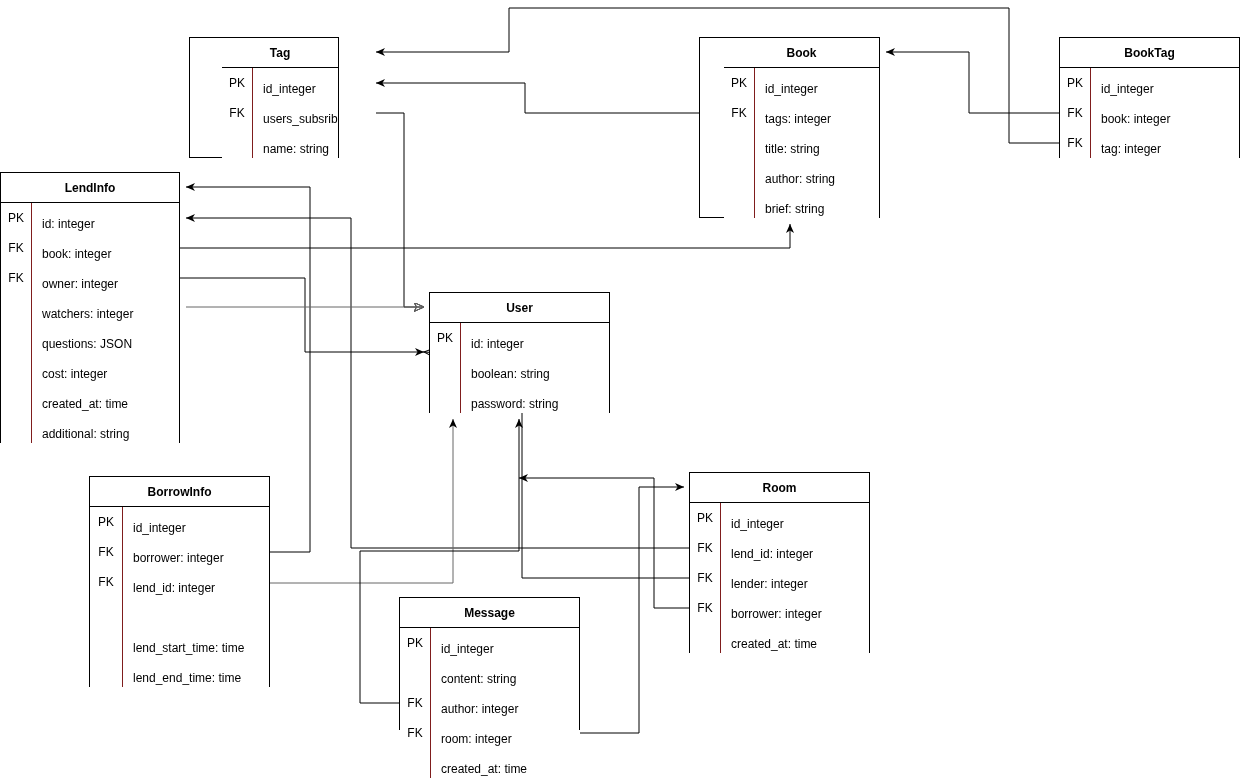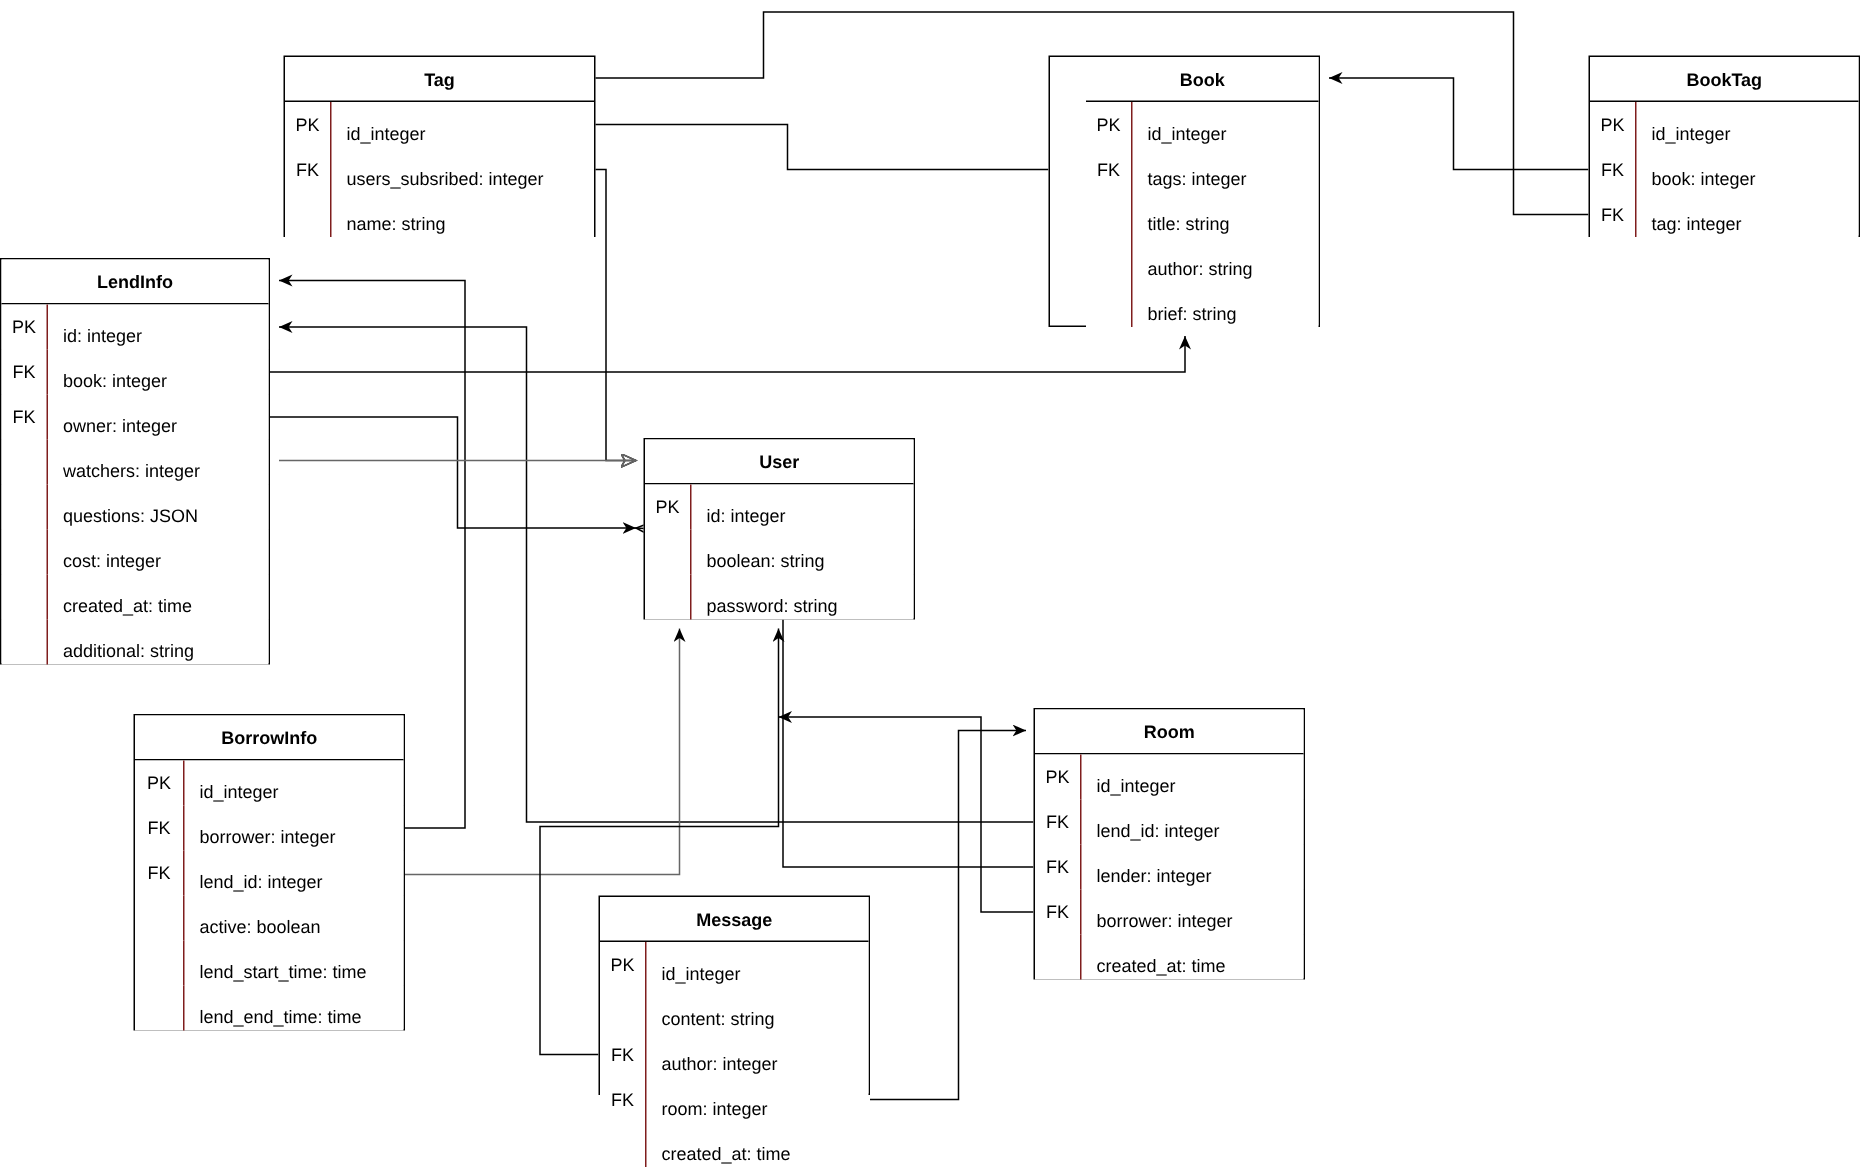--- a/index.html
+++ b/index.html
@@ -104,21 +104,21 @@
         <path d="M 186 307 L 404 307 L 424 307" fill="none" stroke="#666666" stroke-width="1" marker-end="url(#m-open-gray)"></path>
         <path d="M 689 578 L 522 578 L 522 358 L 424 352" fill="none" stroke="#000000" stroke-width="1" marker-end="url(#m-open-dark)"></path>
         <path d="M 270 583 L 453 583 L 453 419" fill="none" stroke="#666666" stroke-width="1" marker-end="url(#m-arrow-gray)"></path>
         <path d="M 399 703 L 360 703 L 360 551 L 519 551 L 519 419" fill="none" stroke="#000000" stroke-width="1" marker-end="url(#m-arrow-dark)"></path>
         <path d="M 580 733 L 639 733 L 639 487 L 684 487" fill="none" stroke="#000000" stroke-width="1" marker-end="url(#m-arrow-dark)"></path>
         <path d="M 689 608 L 654 608 L 654 478 L 519 478" fill="none" stroke="#000000" stroke-width="1" marker-end="url(#m-arrow-dark)"></path>
       </g>
   </svg>
 
   <div id="entity-layer">
-      <div class="entity" style="left: 189px; top: 37px; width: 208px; height: 121px;">
+      <div class="entity" style="left: 189px; top: 37px; width: 150px; height: 121px; padding-left: 32px;">
         <div class="entity-title">Tag</div>
         <div class="attr-row">
           <div class="attr-key" style="width: 31px;">PK</div>
           <div class="attr-name">id_integer</div>
         </div>
         <div class="attr-row">
           <div class="attr-key" style="width: 31px;">FK</div>
           <div class="attr-name">users_subsribed: integer</div>
         </div>
         <div class="attr-row">
@@ -223,21 +223,20 @@
         <div class="attr-row">
           <div class="attr-key" style="width: 33px;">FK</div>
           <div class="attr-name">borrower: integer</div>
         </div>
         <div class="attr-row">
           <div class="attr-key" style="width: 33px;">FK</div>
           <div class="attr-name">lend_id: integer</div>
         </div>
         <div class="attr-row">
           <div class="attr-key" style="width: 33px;"></div>
-          <div class="attr-name">active: boolean</div>
         </div>
         <div class="attr-row">
           <div class="attr-key" style="width: 33px;"></div>
           <div class="attr-name">lend_start_time: time</div>
         </div>
         <div class="attr-row">
           <div class="attr-key" style="width: 33px;"></div>
           <div class="attr-name">lend_end_time: time</div>
         </div>
       </div>

